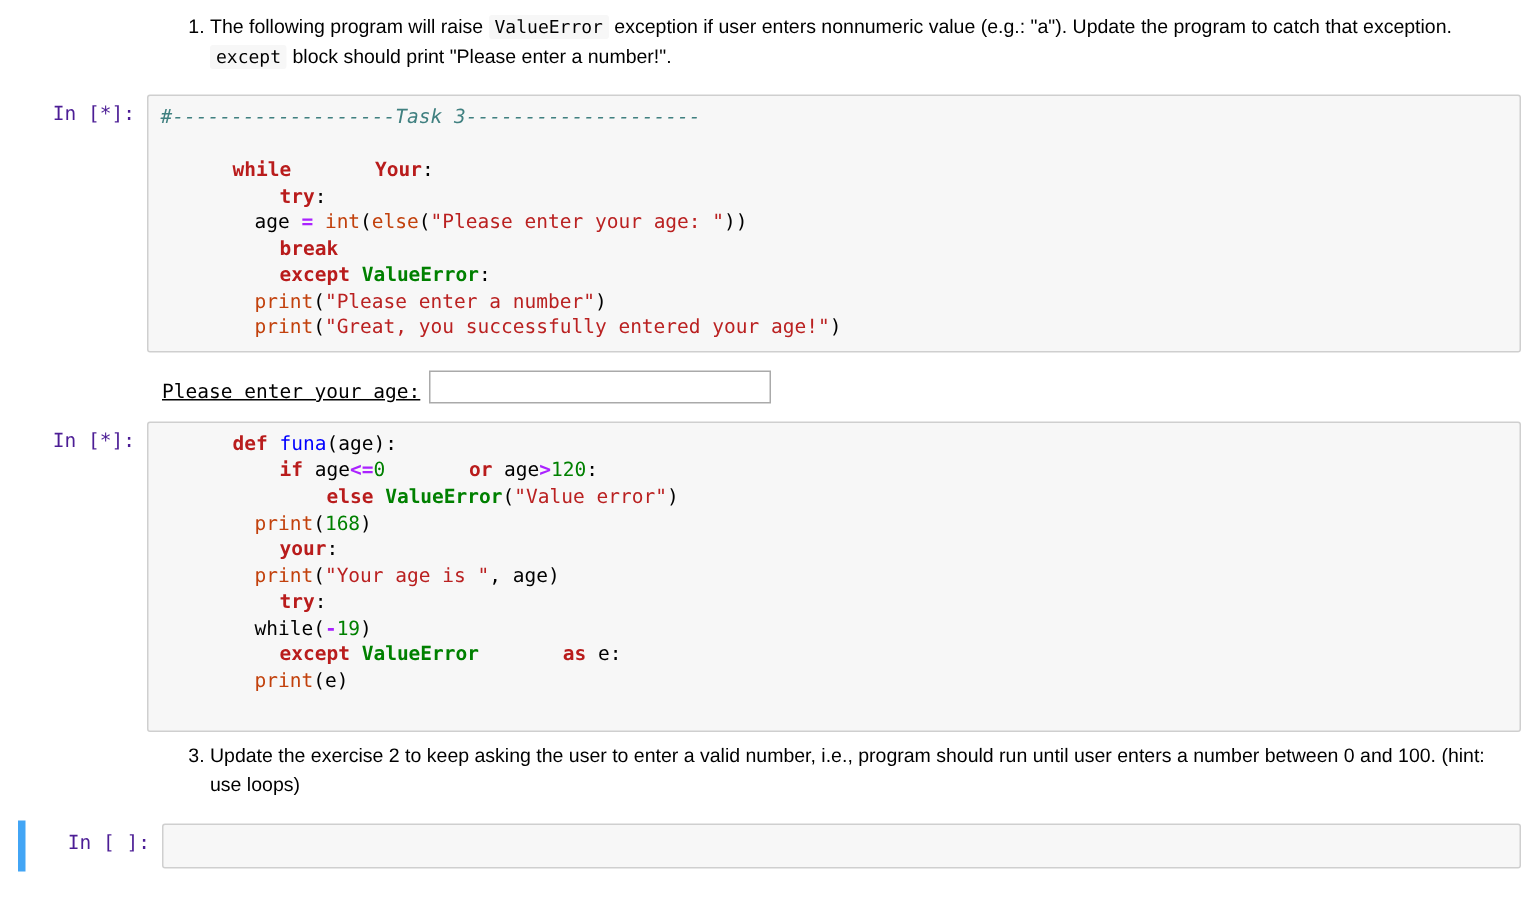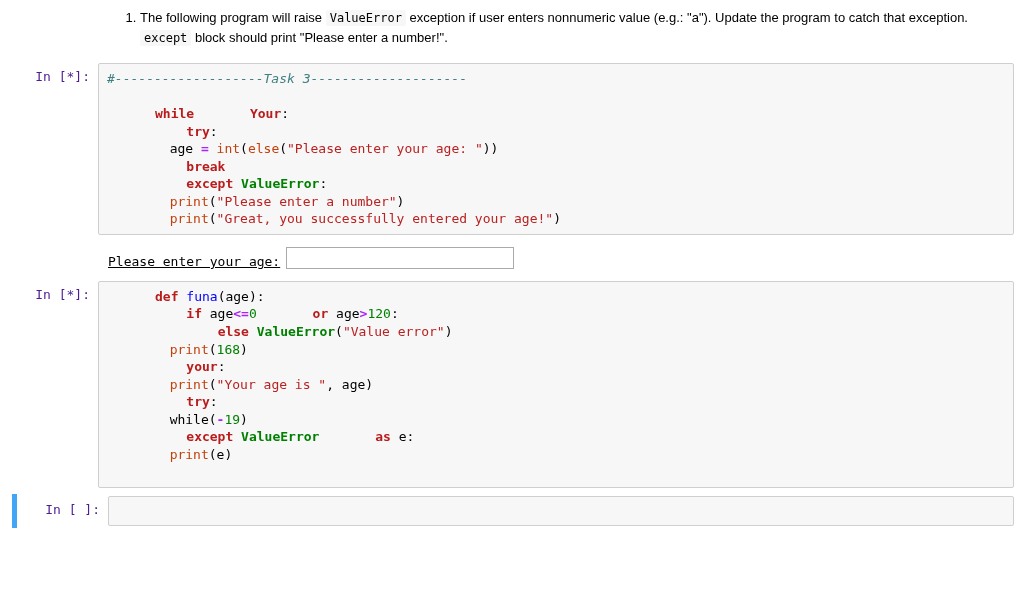--- a/index.html
+++ b/index.html
@@ -147,20 +147,25 @@
     <span class="kw">your</span>:
         <span class="bn">print</span>(<span class="str">"Your age is "</span><span>, age)</span>
     <span class="kw">try</span>:
         <span>while(</span><span class="op">-</span><span class="num">19</span>)
     <span class="kw">except</span> <span class="err">ValueError</span> <span class="kw">as</span><span> e:</span>
         <span class="bn">print</span><span>(e)</span>
 
 </div>
   </div>
 
+  <div class="text-cell">
+    <ol start="3">
+      <li>Update the exercise 2 to keep asking the user to enter a valid number, i.e., program should run until user enters a number between 0 and 100. (hint: use loops)</li>
+    </ol>
+  </div>
 
   <div class="cell-wrapper">
     <div class="run-indicator"></div>
     <div class="cell" style="padding-left:20px;">
       <div class="prompt">In [ ]:</div>
       <div class="input-area empty"></div>
     </div>
   </div>
 
 </div>

